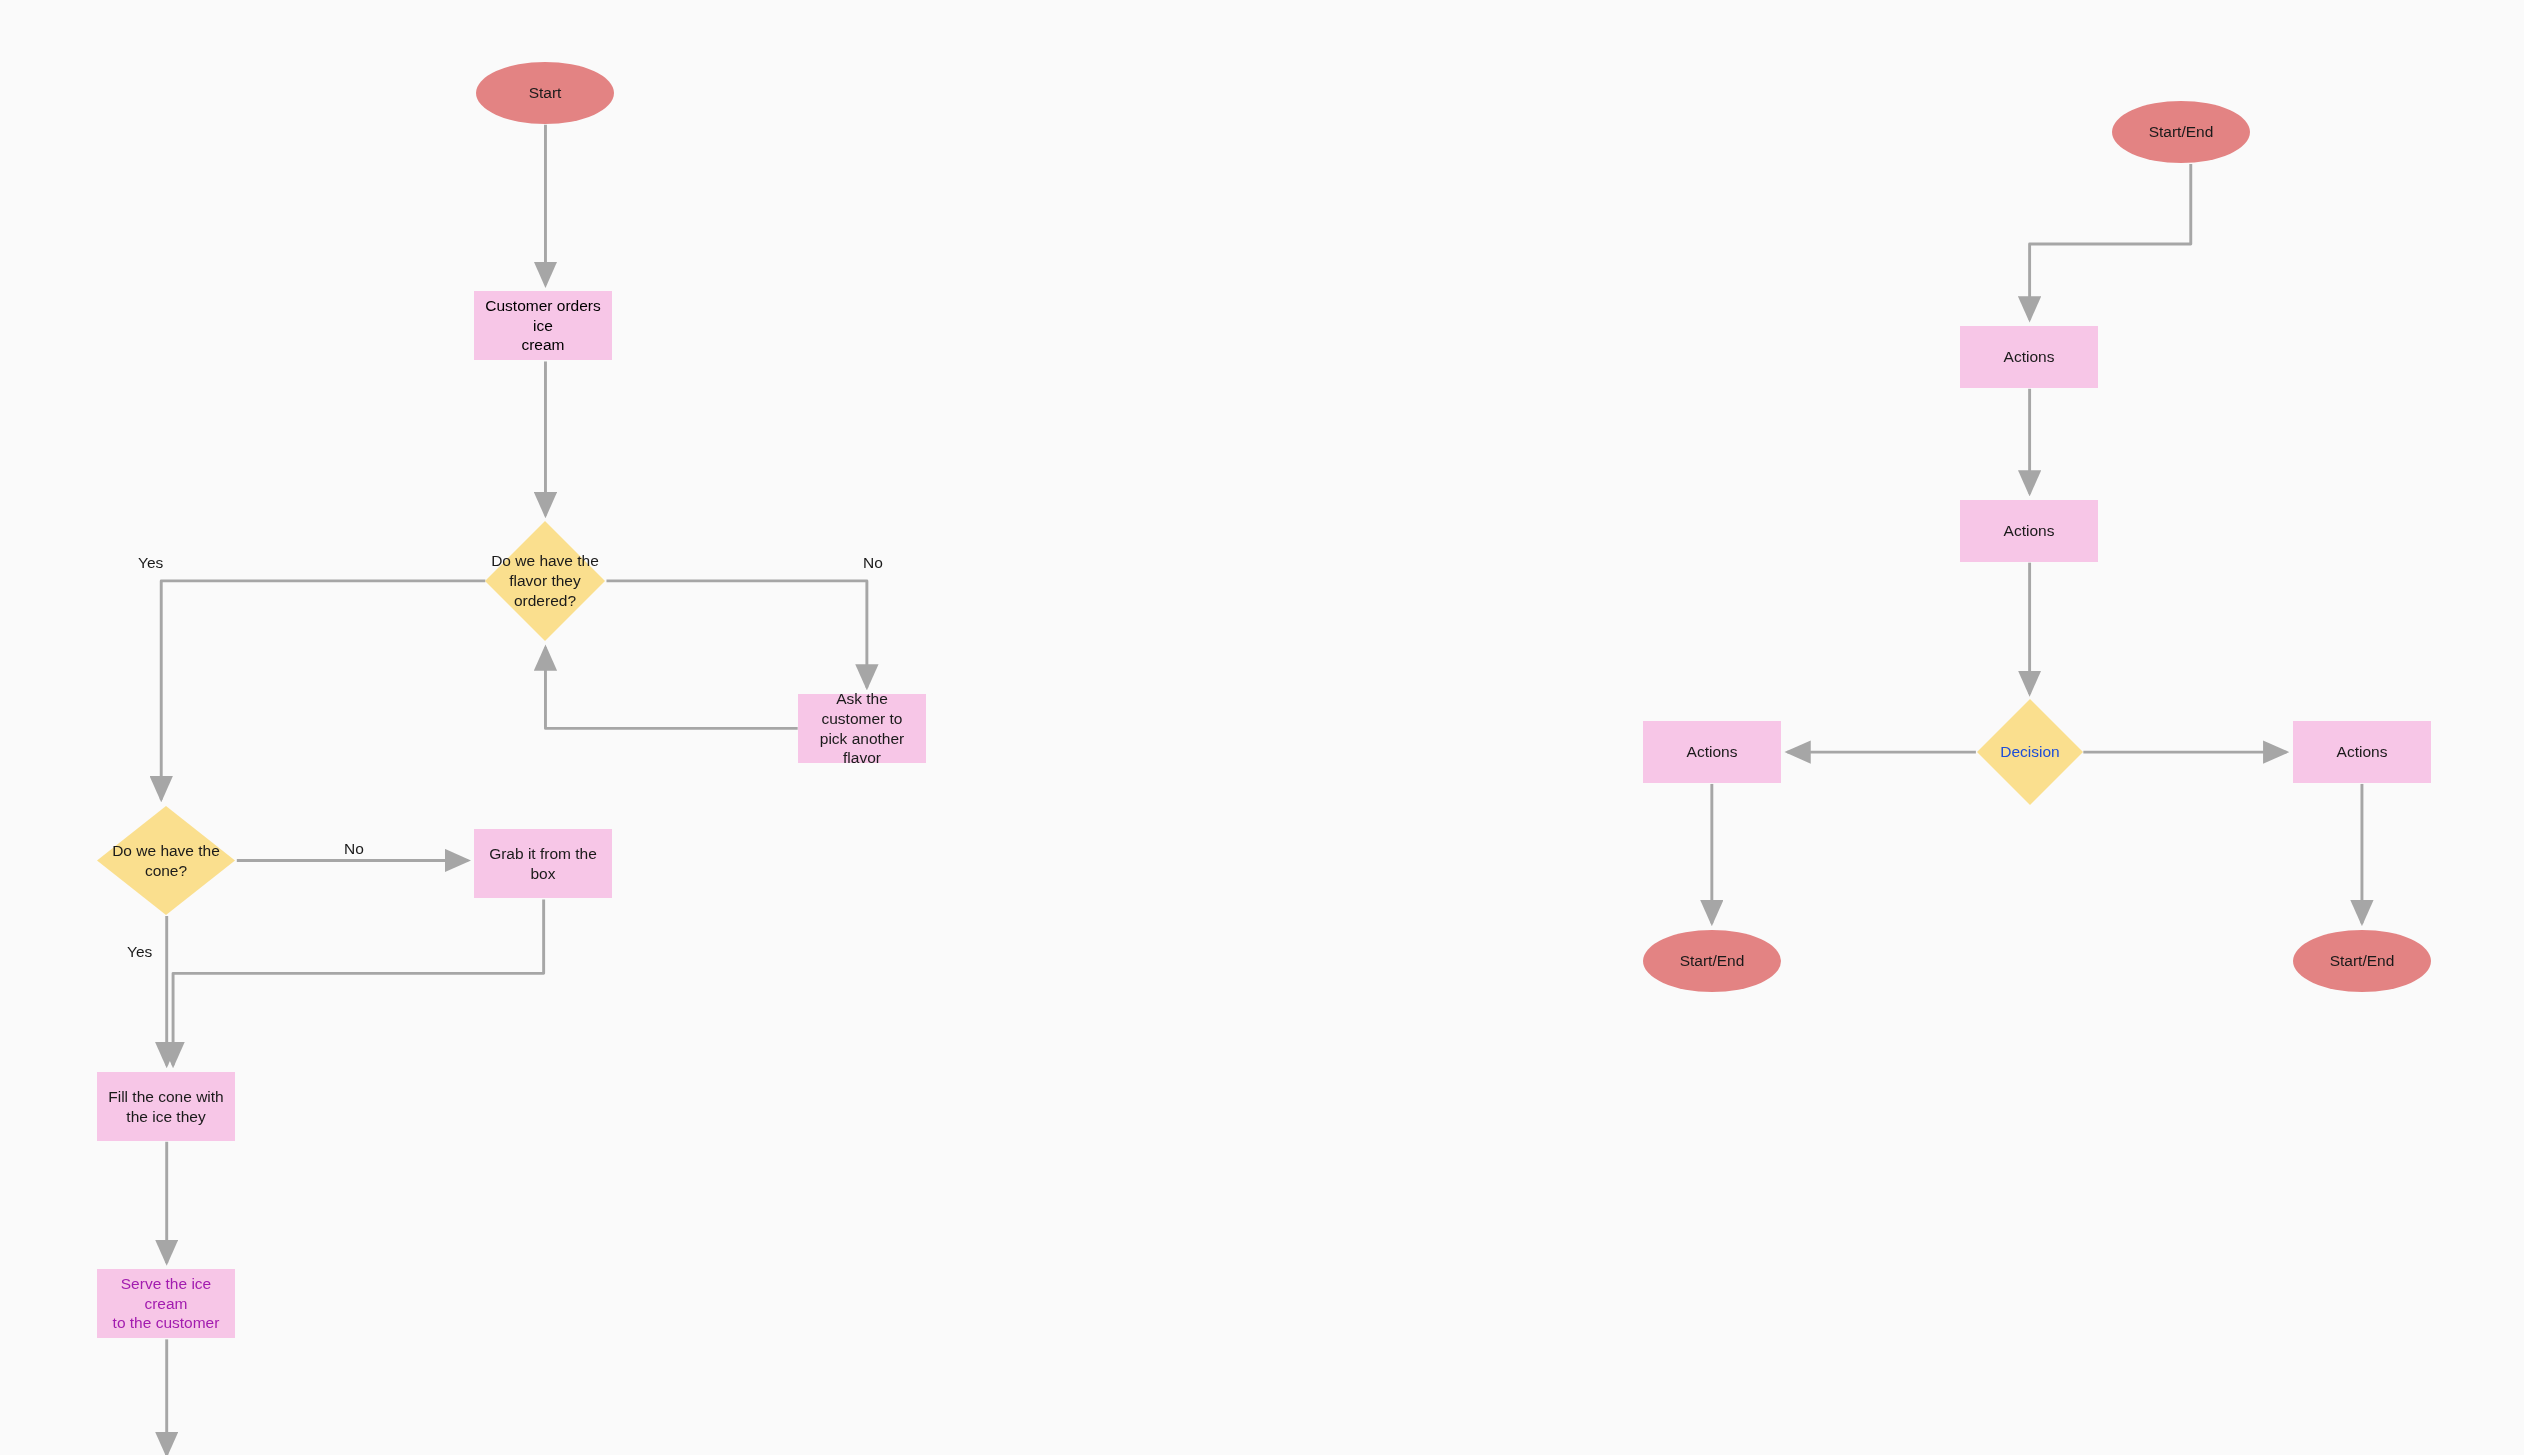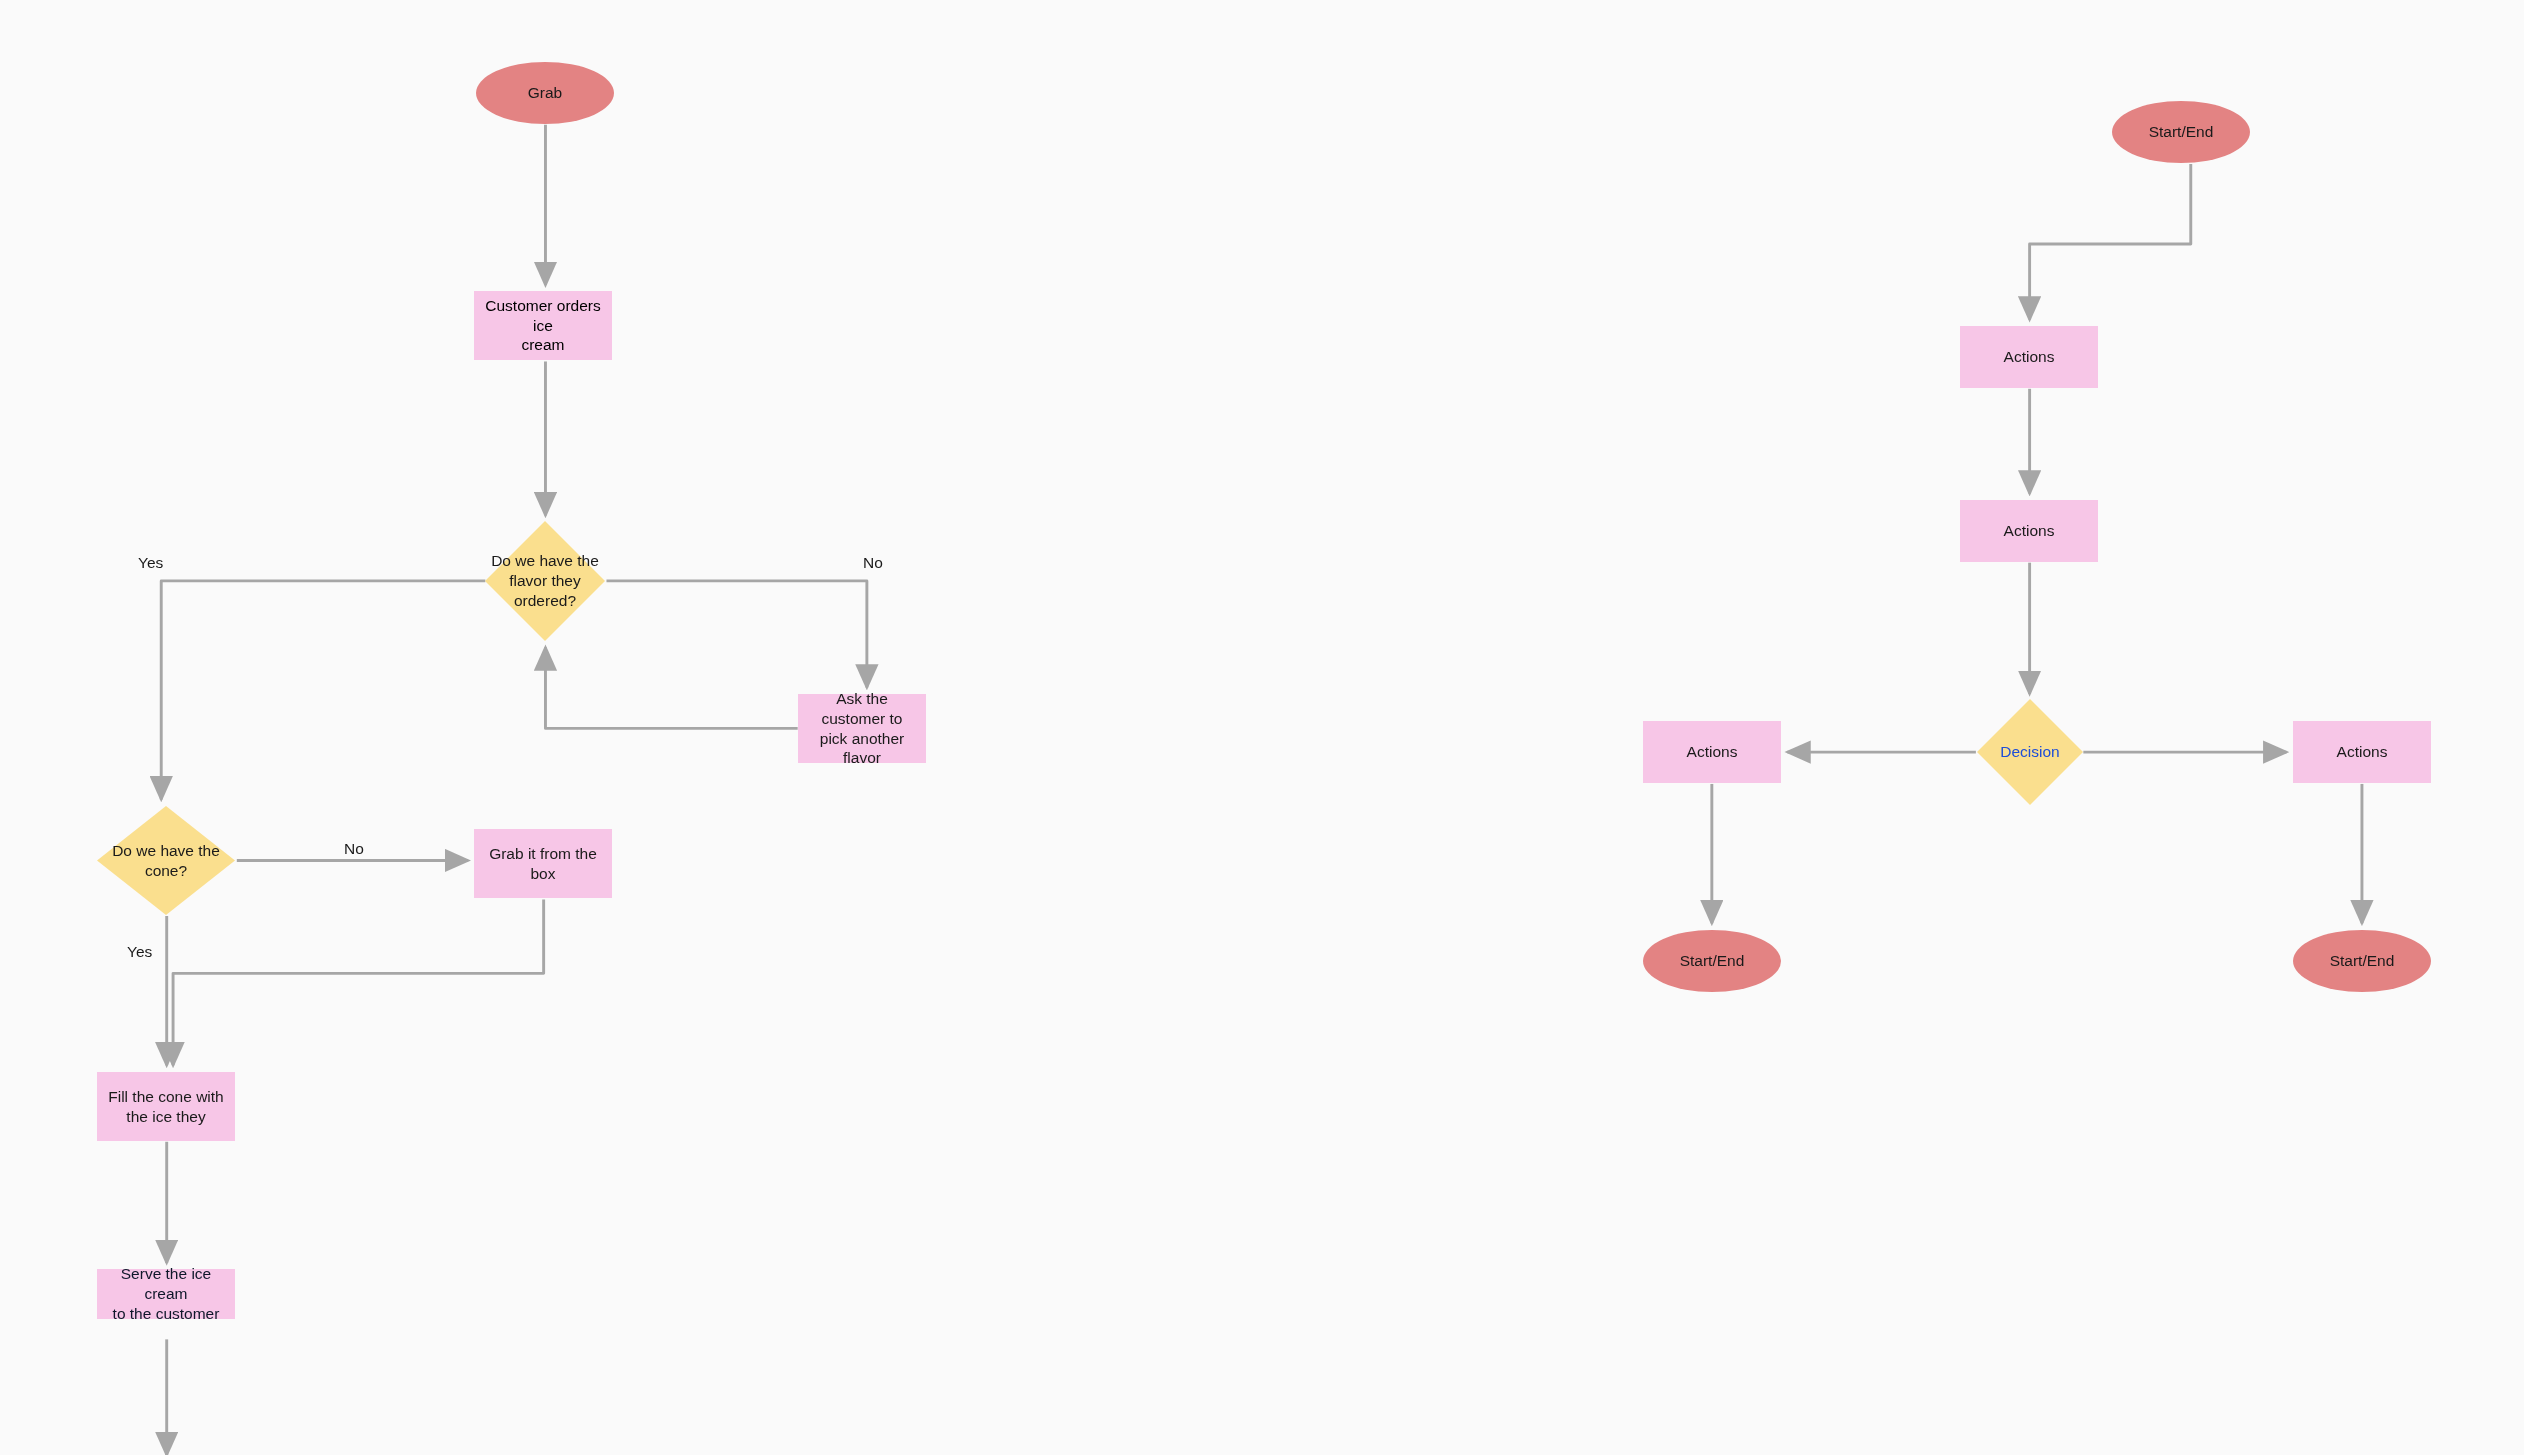--- a/index.html
+++ b/index.html
@@ -97,21 +97,21 @@
         <path d="M 2229 427 L 2229 542" fill="none" stroke="#a6a6a6" stroke-width="3.2" stroke-linecap="butt" stroke-linejoin="round" marker-end="url(#arrowhead)"></path>
         <path d="M 2229 618 L 2229 762" fill="none" stroke="#a6a6a6" stroke-width="3.2" stroke-linecap="butt" stroke-linejoin="round" marker-end="url(#arrowhead)"></path>
         <path d="M 2170 826 L 1963 826" fill="none" stroke="#a6a6a6" stroke-width="3.2" stroke-linecap="butt" stroke-linejoin="round" marker-end="url(#arrowhead)"></path>
         <path d="M 2288 826 L 2511 826" fill="none" stroke="#a6a6a6" stroke-width="3.2" stroke-linecap="butt" stroke-linejoin="round" marker-end="url(#arrowhead)"></path>
         <path d="M 1880 861 L 1880 1014" fill="none" stroke="#a6a6a6" stroke-width="3.2" stroke-linecap="butt" stroke-linejoin="round" marker-end="url(#arrowhead)"></path>
         <path d="M 2594 861 L 2594 1014" fill="none" stroke="#a6a6a6" stroke-width="3.2" stroke-linecap="butt" stroke-linejoin="round" marker-end="url(#arrowhead)"></path>
       </g>
   </svg>
   <div id="nodes-layer">
       <div class="node shape-terminator" style="left: 476px; top: 62px; width: 138px; height: 62px; font-size: 15.5px; color: rgb(26, 26, 26); background: rgb(227, 131, 131);">
-        <span class="node-label">Grab</span>
+        <span class="node-label">Start</span>
       </div>
       <div class="node shape-process" style="left: 474px; top: 291px; width: 138px; height: 69px; font-size: 15.5px; color: #000000; background: rgb(247, 198, 231);">
         <span class="node-label">Customer orders ice
 cream</span>
       </div>
       <div class="node shape-decision" style="left: 485px; top: 521px; width: 120px; height: 120px; font-size: 15.5px; color: rgb(26, 26, 26);">
         <div class="diamond-fill" style="background: rgb(250, 223, 142);"></div>
         <span class="node-label">Do we have the
 flavor they
 ordered?</span>
@@ -125,21 +125,21 @@
         <span class="node-label">Do we have the
 cone?</span>
       </div>
       <div class="node shape-process" style="left: 474px; top: 829px; width: 138px; height: 69px; font-size: 15.5px; color: rgb(26, 26, 26); background: rgb(247, 198, 231); justify-content: flex-end;">
         <span class="node-label">Grab it from the box</span>
       </div>
       <div class="node shape-process" style="left: 97px; top: 1072px; width: 138px; height: 69px; font-size: 15.5px; color: rgb(26, 26, 26); background: rgb(247, 198, 231);">
         <span class="node-label">Fill the cone with
 the ice they</span>
       </div>
-      <div class="node shape-process" style="left: 97px; top: 1269px; width: 138px; height: 50px; font-size: 15.5px; color: #0f172a; background: rgb(247, 198, 231);">
+      <div class="node shape-process" style="left: 97px; top: 1269px; width: 138px; height: 69px; font-size: 15.5px; color: #a21caf; background: rgb(247, 198, 231);">
         <span class="node-label">Serve the ice cream
 to the customer</span>
       </div>
       <div class="node shape-terminator" style="left: 2112px; top: 101px; width: 138px; height: 62px; font-size: 15.5px; color: rgb(26, 26, 26); background: rgb(227, 131, 131);">
         <span class="node-label">Start/End</span>
       </div>
       <div class="node shape-process" style="left: 1960px; top: 326px; width: 138px; height: 62px; font-size: 15.5px; color: rgb(26, 26, 26); background: rgb(247, 198, 231);">
         <span class="node-label">Actions</span>
       </div>
       <div class="node shape-process" style="left: 1960px; top: 500px; width: 138px; height: 62px; font-size: 15.5px; color: rgb(26, 26, 26); background: rgb(247, 198, 231);">

